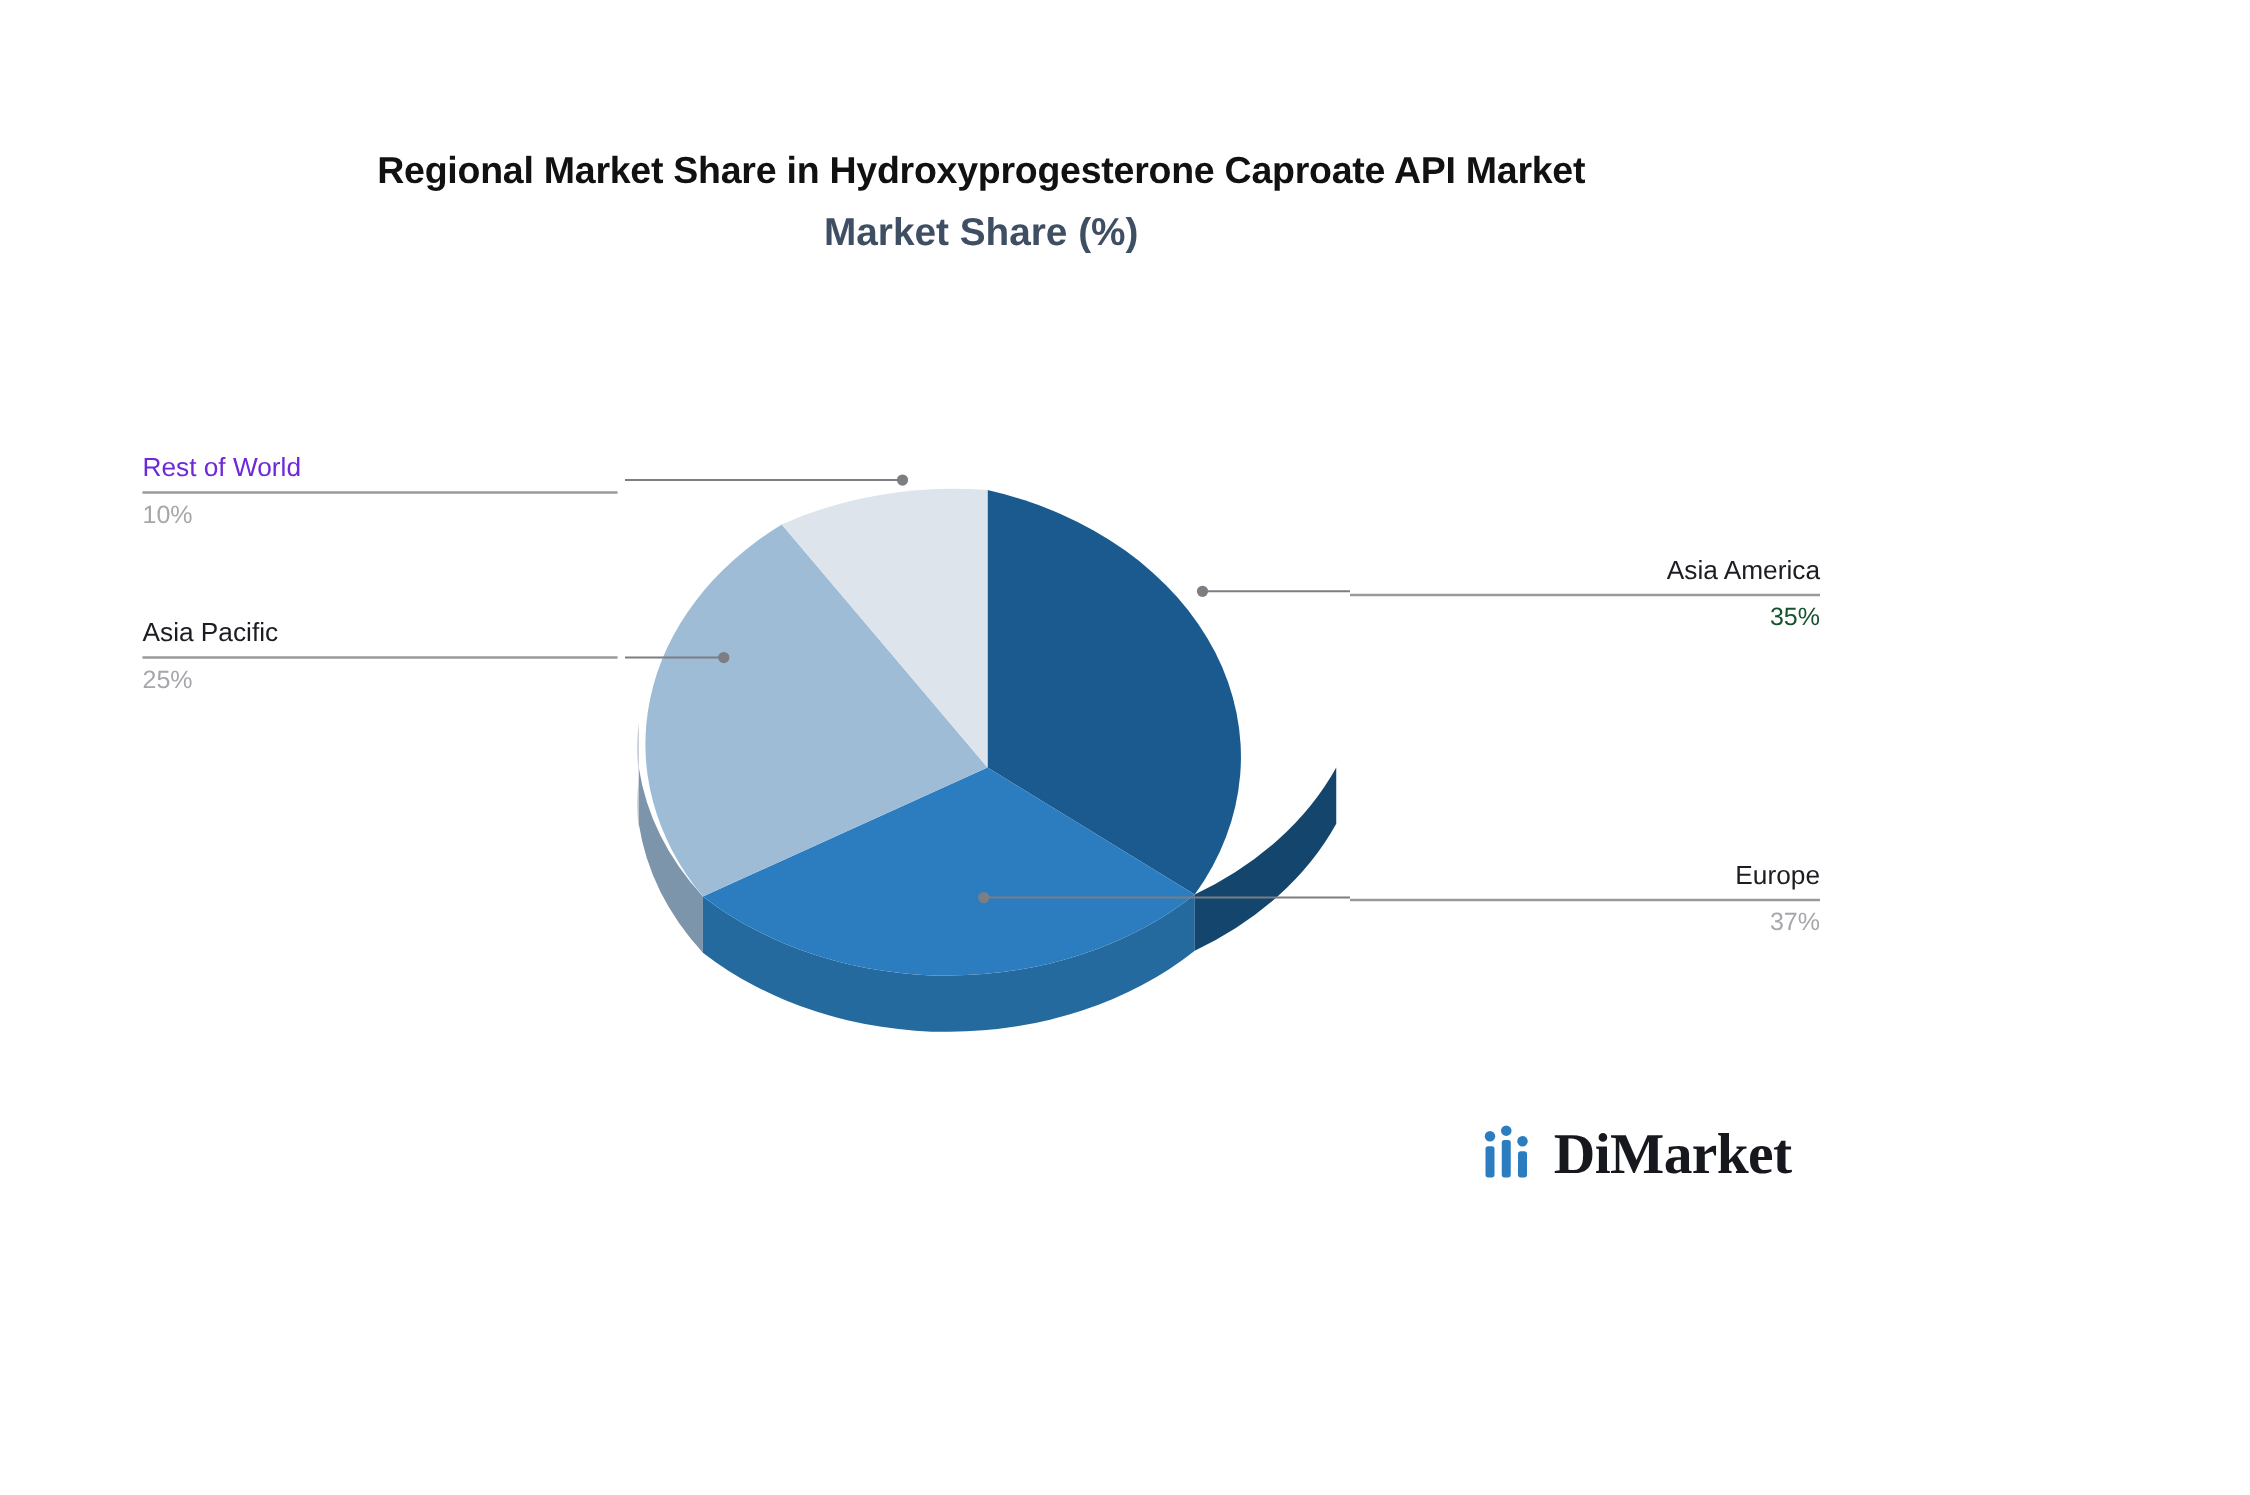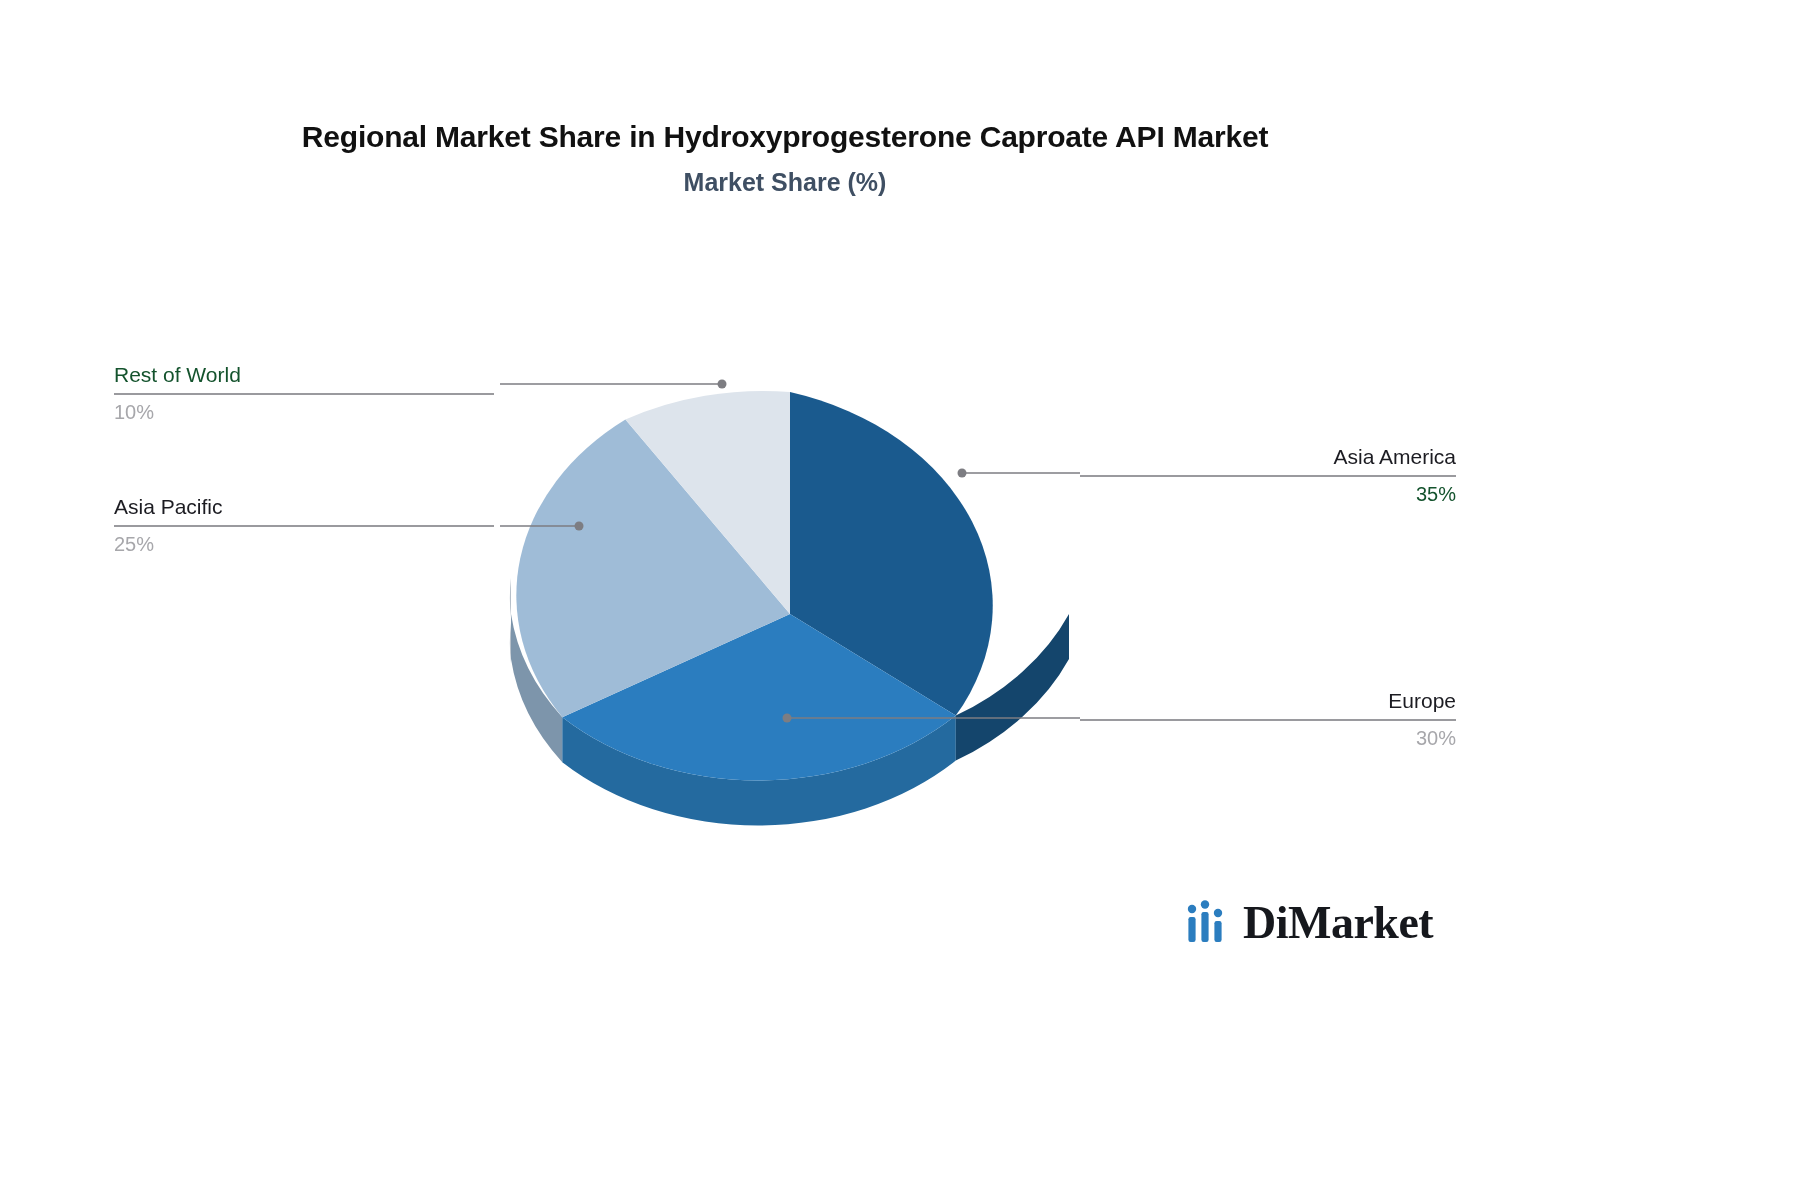--- a/index.html
+++ b/index.html
@@ -27,21 +27,21 @@
     font-weight: bold;
     color: #111111;
     letter-spacing: -0.2px;
   }
   #chart-subtitle {
     position: absolute;
     top: 168px;
     left: 0;
     width: 1570px;
     text-align: center;
-    font-size: 25px;
+    font-size: 31px;
     font-weight: bold;
     color: #3f4f63;
   }
   
   #pie-wrap {
     position: absolute;
     left: 500px;
     top: 318px;
     width: 580px;
     height: 510px;
@@ -158,41 +158,41 @@
       <g fill="#7d7d82">
         <circle cx="222" cy="66" r="4.5" fill="#7d7d82"></circle>
         <circle cx="79" cy="208" r="4.5" fill="#7d7d82"></circle>
         <circle cx="462" cy="155" r="4.5" fill="#7d7d82"></circle>
         <circle cx="287" cy="400" r="4.5" fill="#7d7d82"></circle>
       </g>
     </svg>
   </div>
 
   <div class="leader-label left" id="label-rest-of-world">
-    <div class="ll-name" style="color: #14532d;">Rest of World</div>
+    <div class="ll-name" style="color: #6d28d9;">Rest of World</div>
     <div class="ll-rule" style="background: rgb(154, 154, 158);"></div>
     <div class="ll-value" style="color: rgb(167, 167, 171);">10%</div>
   </div>
 
   <div class="leader-label left" id="label-asia-pacific">
     <div class="ll-name" style="color: rgb(28, 28, 34);">Asia Pacific</div>
     <div class="ll-rule" style="background: rgb(154, 154, 158);"></div>
     <div class="ll-value" style="color: rgb(167, 167, 171);">25%</div>
   </div>
 
   <div class="leader-label right" id="label-north-america">
     <div class="ll-name" style="color: rgb(28, 28, 34);">Asia America</div>
     <div class="ll-rule" style="background: rgb(154, 154, 158);"></div>
     <div class="ll-value" style="color: #14532d;">35%</div>
   </div>
 
   <div class="leader-label right" id="label-europe">
     <div class="ll-name" style="color: rgb(28, 28, 34);">Europe</div>
     <div class="ll-rule" style="background: rgb(154, 154, 158);"></div>
-    <div class="ll-value" style="color: rgb(167, 167, 171);">30%</div>
+    <div class="ll-value" style="color: rgb(167, 167, 171);">37%</div>
   </div>
 
   <div id="logo">
     <span id="logo-mark">
       <svg width="54" height="44" viewBox="0 0 54 44">
         <circle cx="7" cy="9" r="4.2" fill="#2b7dbf"></circle>
         <rect x="3.4" y="17" width="7.2" height="25" rx="2.2" fill="#2b7dbf"></rect>
         <circle cx="20" cy="4.5" r="4.2" fill="#2b7dbf"></circle>
         <rect x="16.4" y="12" width="7.2" height="30" rx="2.2" fill="#2b7dbf"></rect>
         <circle cx="33" cy="13" r="4.2" fill="#2b7dbf"></circle>

